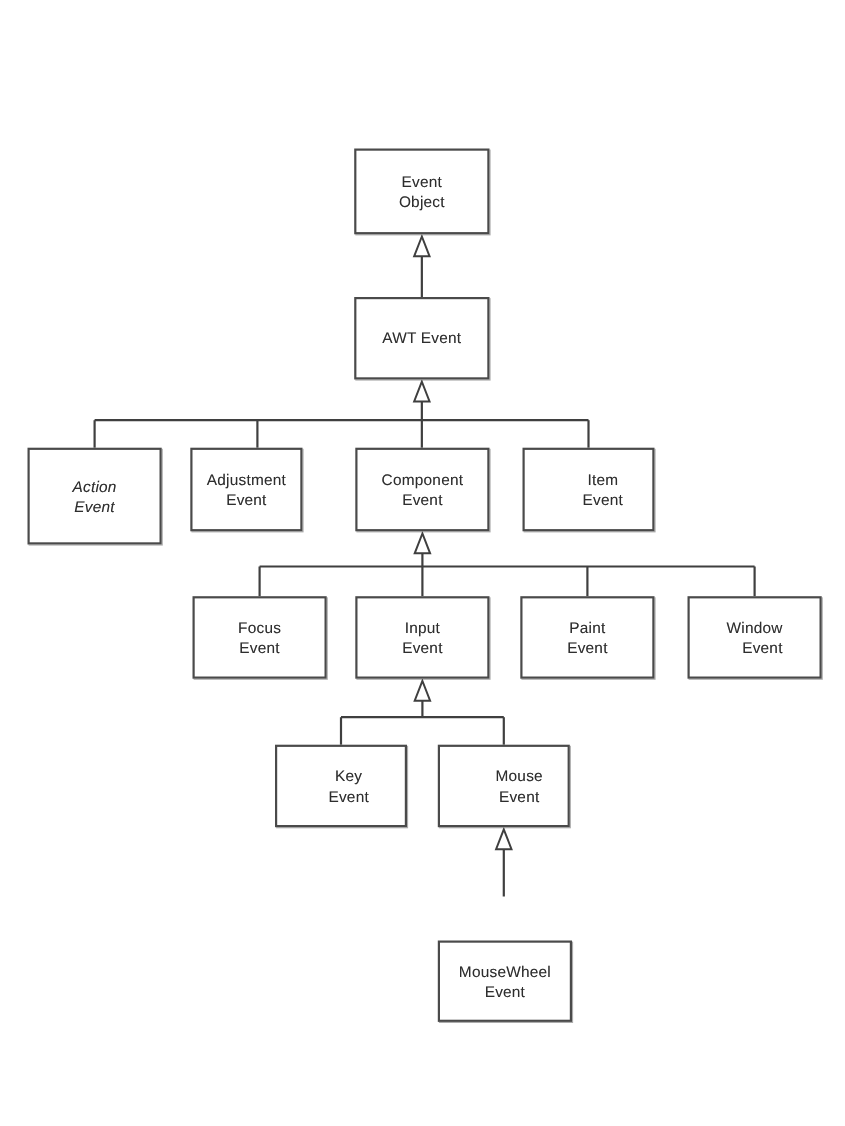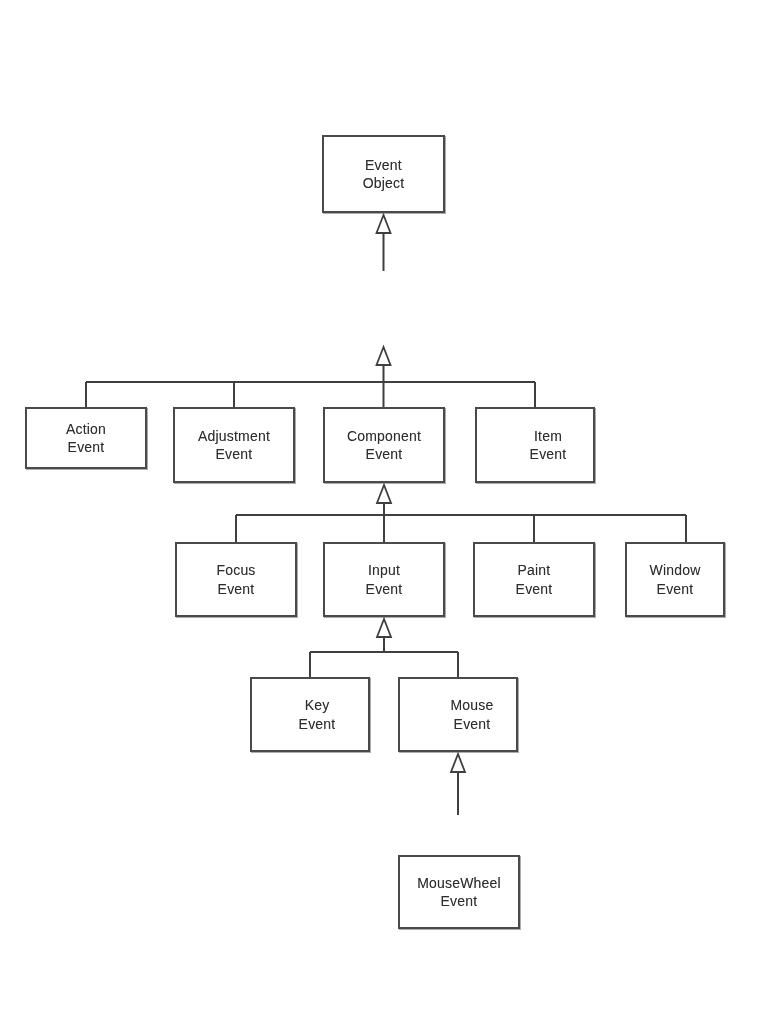--- a/index.html
+++ b/index.html
@@ -37,28 +37,28 @@
     white-space: pre-line;
     font-size: 14px;
     line-height: 1.32;
     color: #2e2e2e;
     letter-spacing: 0.2px;
     text-shadow: 0 0 0.6px rgba(40,40,40,0.35);
   }
   
   .n-event-object      { left: 322px; top: 135px; width: 123px; height: 78px; }
   .n-awt-event         { left: 322px; top: 270px; width: 123px; height: 75px; }
-  .n-action-event      { left: 25px;  top: 407px; width: 122px; height: 62px; }
-  .n-adjustment-event  { left: 173px; top: 407px; width: 122px; height: 76px; }
+  .n-action-event      { left: 25px;  top: 407px; width: 122px; height: 88px; font-style: italic; }
+  .n-adjustment-event  { left: 173px; top: 407px; width: 102px; height: 76px; }
   .n-component-event   { left: 323px; top: 407px; width: 122px; height: 76px; justify-content: center; }
   .n-item-event        { left: 475px; top: 407px; width: 120px; height: 76px; padding-left: 26px; }
   .n-focus-event       { left: 175px; top: 542px; width: 122px; height: 75px; }
   .n-input-event       { left: 323px; top: 542px; width: 122px; height: 75px; }
   .n-paint-event       { left: 473px; top: 542px; width: 122px; height: 75px; }
-  .n-window-event      { left: 625px; top: 542px; width: 100px; height: 75px; }
+  .n-window-event      { left: 625px; top: 542px; width: 122px; height: 75px; text-align: right; }
   .n-key-event         { left: 250px; top: 677px; width: 120px; height: 75px; padding-left: 14px; }
   .n-mouse-event       { left: 398px; top: 677px; width: 120px; height: 75px; padding-left: 28px; }
   .n-mousewheel-event  { left: 398px; top: 855px; width: 122px; height: 74px; }
 </style>
 </head>
 <body>
 
 <div id="canvas">
 
   <svg id="wires" viewBox="0 0 768 1024" xmlns="http://www.w3.org/2000/svg">
@@ -97,20 +97,23 @@
       <polygon points="384,619 377,637 391,637"></polygon>
       <polygon points="458,754 451,772 465,772"></polygon>
     </g>
   </svg>
 
   <div class="node n-event-object">
     <span class="label">Event
 Object</span>
   </div>
 
+  <div class="node n-awt-event">
+    <span class="label">AWT Event</span>
+  </div>
 
   <div class="node n-action-event">
     <span class="label">Action
 Event</span>
   </div>
 
   <div class="node n-adjustment-event">
     <span class="label">Adjustment
 Event</span>
   </div>

